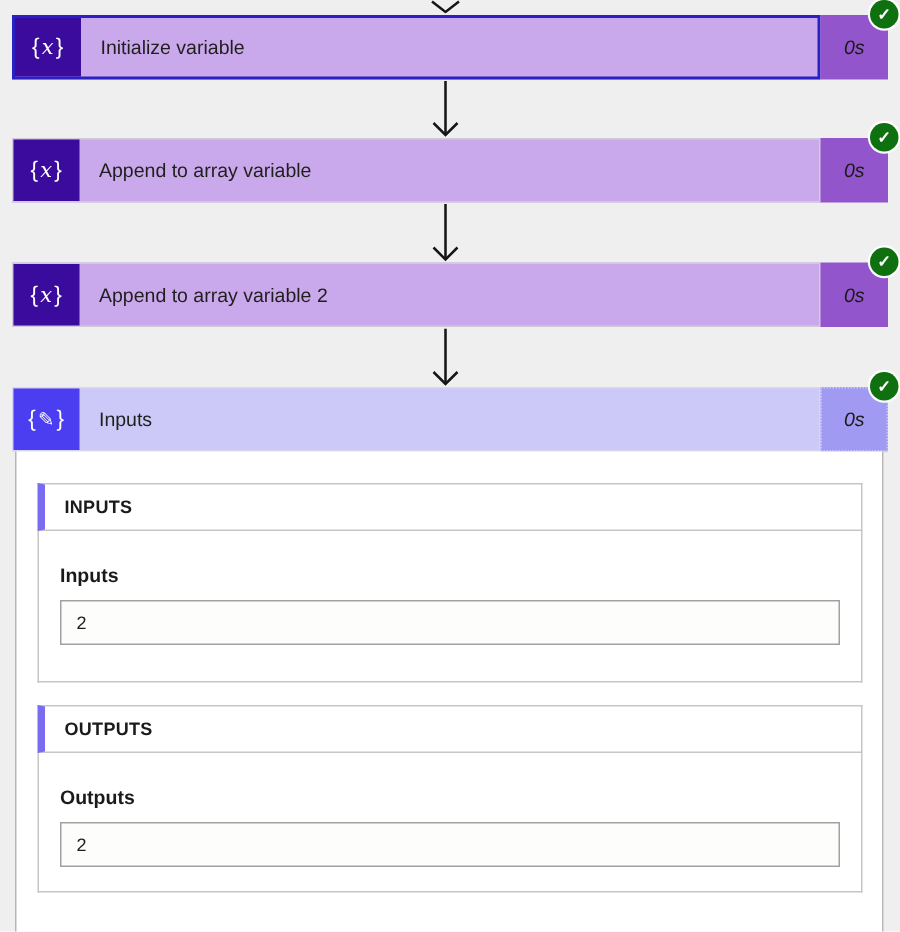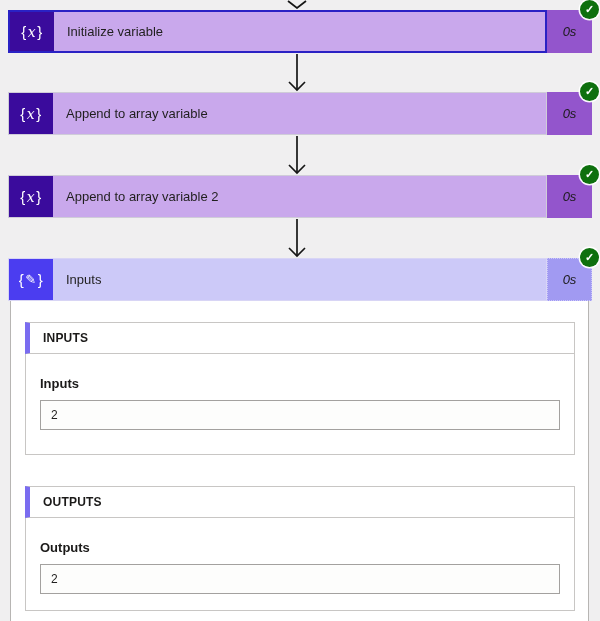--- a/index.html
+++ b/index.html
@@ -47,21 +47,21 @@
     box-shadow:0 0 0 1.5px rgba(255,255,255,0.95);
   }
 
   
   .panel {
     position:absolute; left:10px; top:301px; width:579px; height:352px;
     background:#fff; border:1px solid #b7b5b3; border-top:none;
   }
   .section { position:absolute; left:14px; right:13px; }
   .sec-inputs  { top:21px; }
-  .sec-outputs { top:169px;margin-top:16px; }
+  .sec-outputs { top:169px; }
   .sec-header {
     height:32px; background:#fff;
     border:1px solid #c8c6c4; border-left:5px solid #7a6cf0;
     display:flex; align-items:center; padding-left:13px;
     font-size:12px; font-weight:bold; color:#1b1a19; letter-spacing:0.2px;
   }
   .sec-body {
     background:#fff; border:1px solid #c8c6c4; border-top:none;
     padding:22px 14px 0 14px;
   }

